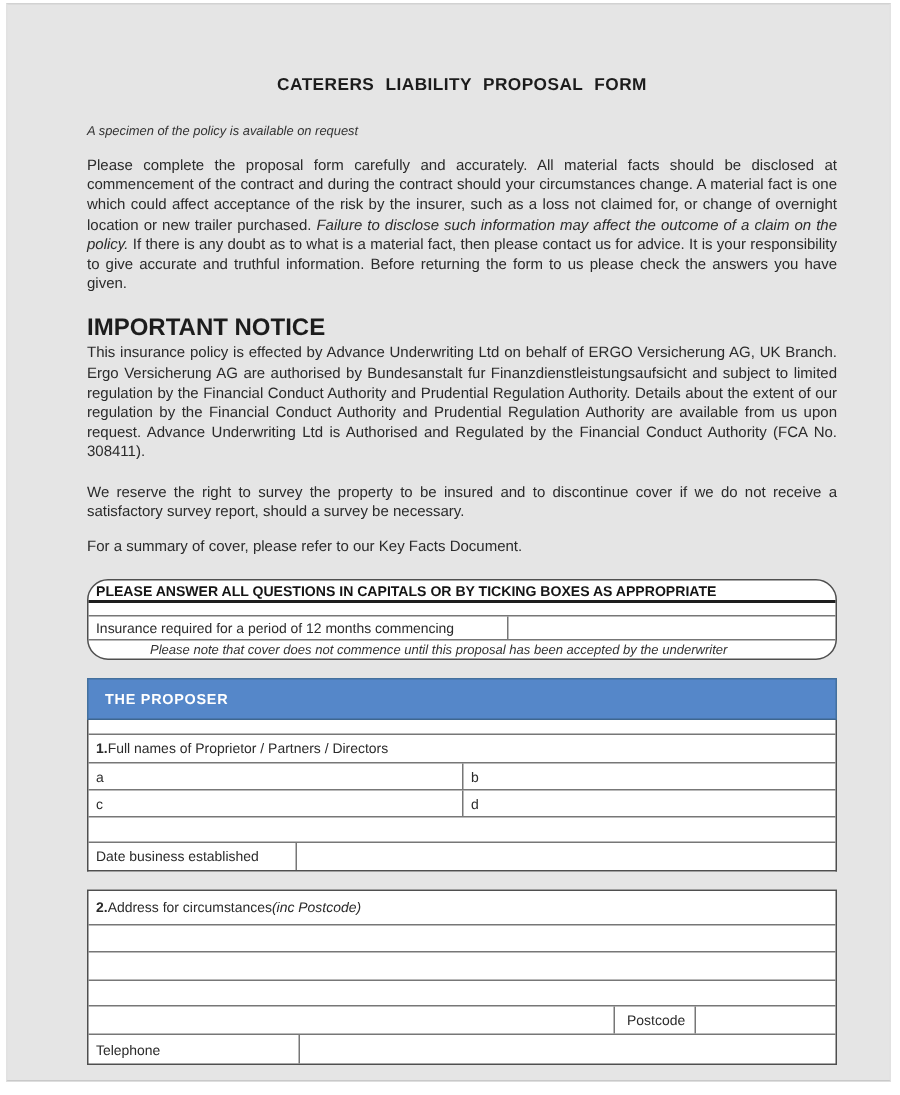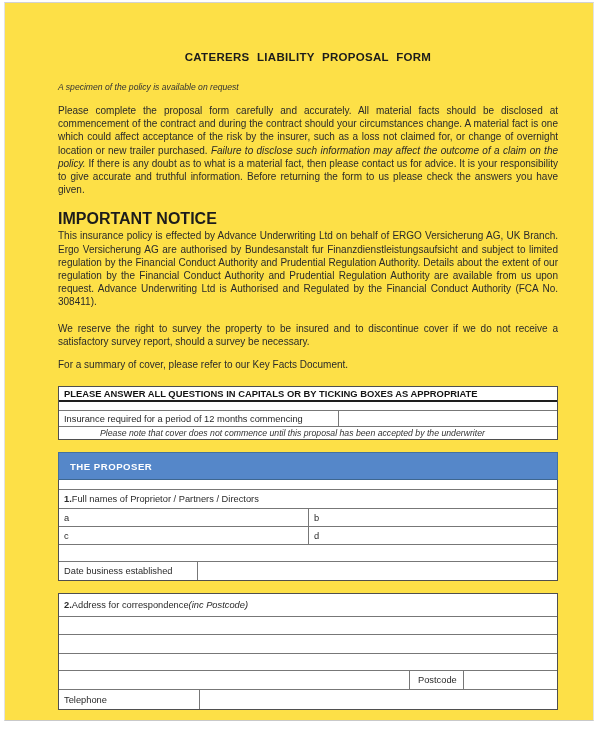--- a/index.html
+++ b/index.html
@@ -1,21 +1,21 @@
 <!DOCTYPE html>
 <html><head>
 <meta charset="utf-8">
 <style>
   * { margin:0; padding:0; box-sizing:border-box; }
   html,body { background:#ffffff; }
   body { font-family:"Liberation Sans", sans-serif; color:#262626; }
   .canvas { position:relative; width:600px; height:730px; background:#ffffff; overflow:hidden; }
   .page {
     position:absolute; left:4px; top:2px; width:590px; height:719px;
-    background:#fde047;
+    background:#e5e5e5;
     border:1px solid #e2e2e2; border-top-color:#d2d2d2; border-bottom-color:#c9c9c9;
   }
   .content { position:absolute; left:53px; top:0; width:500px; }
 
   .doc-title {
     margin-top:48px; text-align:center; font-size:11.5px; font-weight:bold;
     letter-spacing:0.3px; word-spacing:4px; color:#1c1c1c;
   }
   .specimen { margin-top:19px; font-size:8.6px; font-style:italic; color:#333; }
   .body-p { margin-top:12px; font-size:10px; line-height:13.2px; text-align:justify; color:#2a2a2a; }
@@ -26,21 +26,21 @@
   .survey-p { margin-top:13px; }
 
   
   .tbl { border:1px solid #4f4f4f; width:500px; background:#fff; }
   .row { display:flex; align-items:center; border-bottom:1px solid #777; }
   .row:last-child { border-bottom:none; }
   .cell { height:100%; display:flex; align-items:center; padding:0 5px; font-size:9.3px; color:#2a2a2a; }
   .cell + .cell { border-left:1px solid #777; }
   .grow { flex:1 1 auto; }
 
-  .tbl-instructions { margin-top:15px; }
+  .tbl-instructions { margin-top:15px;border-radius:14px; }
   .ins-header { height:15px; border-bottom:2px solid #1e1e1e; }
   .ins-header .cell { font-weight:bold; font-size:9.4px; color:#141414; }
   .ins-empty { height:9px; }
   .ins-main { height:16px;align-items:center; }
   .ins-main .c1 { width:280px; }
   .ins-main .c2 { width:220px; }
   .ins-note { height:12px; }
   .ins-note .cell { font-style:italic; font-size:8.7px; color:#333;margin-left:36px; }
 
   .banner {
@@ -148,21 +148,21 @@
         <div class="row label-row date-row">
           <div class="cell c1">Date business established</div>
           <div class="cell c2"></div>
         </div>
       </div>
 
       <div class="tbl tbl-address">
         <div class="row addr-header">
           <div class="cell grow">
             <span class="q-num">2.</span>
-              <span> Address for correspondence </span>
+              <span> Address for circumstances </span>
               <span class="it2">(inc Postcode)</span>
           </div>
         </div>
         <div class="row addr-empty-1">
           <div class="cell grow"></div>
         </div>
         <div class="row addr-empty-2">
           <div class="cell grow"></div>
         </div>
         <div class="row addr-empty-3">

